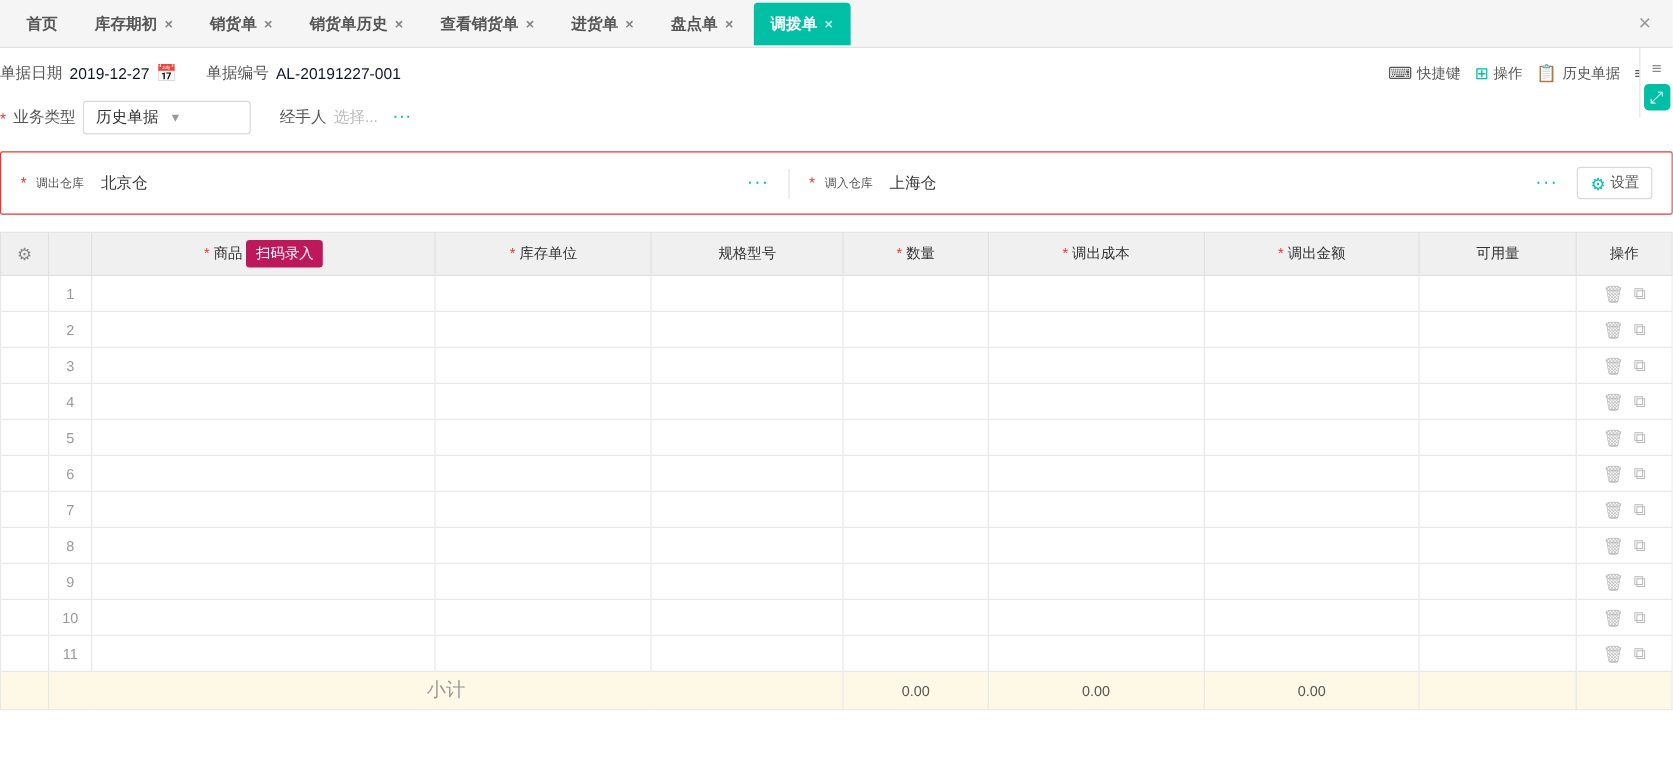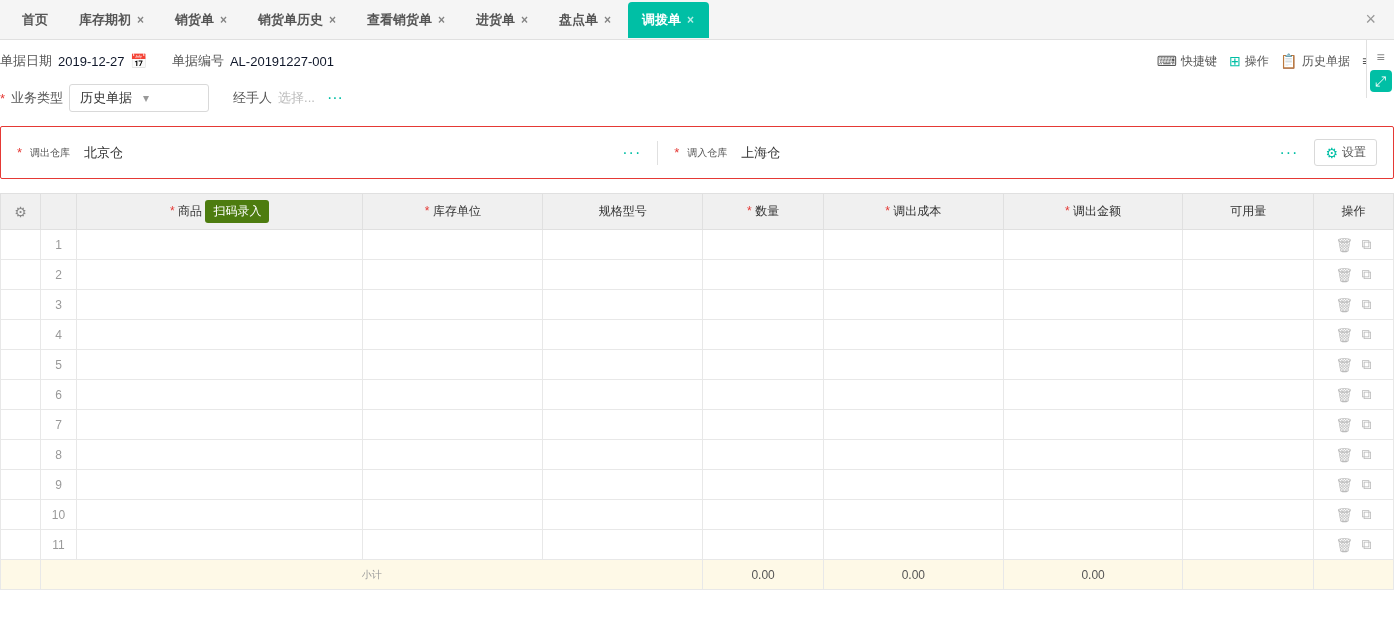--- a/index.html
+++ b/index.html
@@ -99,21 +99,21 @@
     .data-table th .req { color: #e53935; }
     .data-table td {
       border: 1px solid #e8e8e8; padding: 5px 6px; text-align: center;
       height: 30px; color: #333;
     }
     .data-table .row-num { color: #999; width: 36px; }
     .data-table .subtotal td { background: #fef9e7; font-size: 12px; color: #555; }
 
     
     .scan-btn {
-      background: #4d7c0f; color: #fff; border: none; border-radius: 3px;
+      background: #be185d; color: #fff; border: none; border-radius: 3px;
       padding: 3px 8px; font-size: 12px; cursor: pointer; white-space: nowrap;
     }
 
     
     .gear-cell { width: 40px; text-align: center; }
     .gear-icon { color: #888; font-size: 14px; cursor: pointer; }
 
     
     .action-icons { display: flex; align-items: center; justify-content: center; gap: 8px; }
     .action-icon { color: #bbb; font-size: 14px; cursor: pointer; }
@@ -130,21 +130,21 @@
     }
     .sidebar-icon.active { background: #00bfa5; color: #fff; border-radius: 4px; }
 
     
     .scroll-area { overflow-x: auto; }
     .table-wrapper { min-width: 900px; }
 
     .op-col { width: 80px; }
 
     
-    .subtotal-label { color: #999; font-size: 10px; }
+    .subtotal-label { color: #999; font-size: 16px; }
   </style>
 </head>
 <body>
 
 <div class="tab-bar">
   <div class="tab-item">
     <span>首页</span>
   </div>
   <div class="tab-item">
     <span>库存期初</span>

